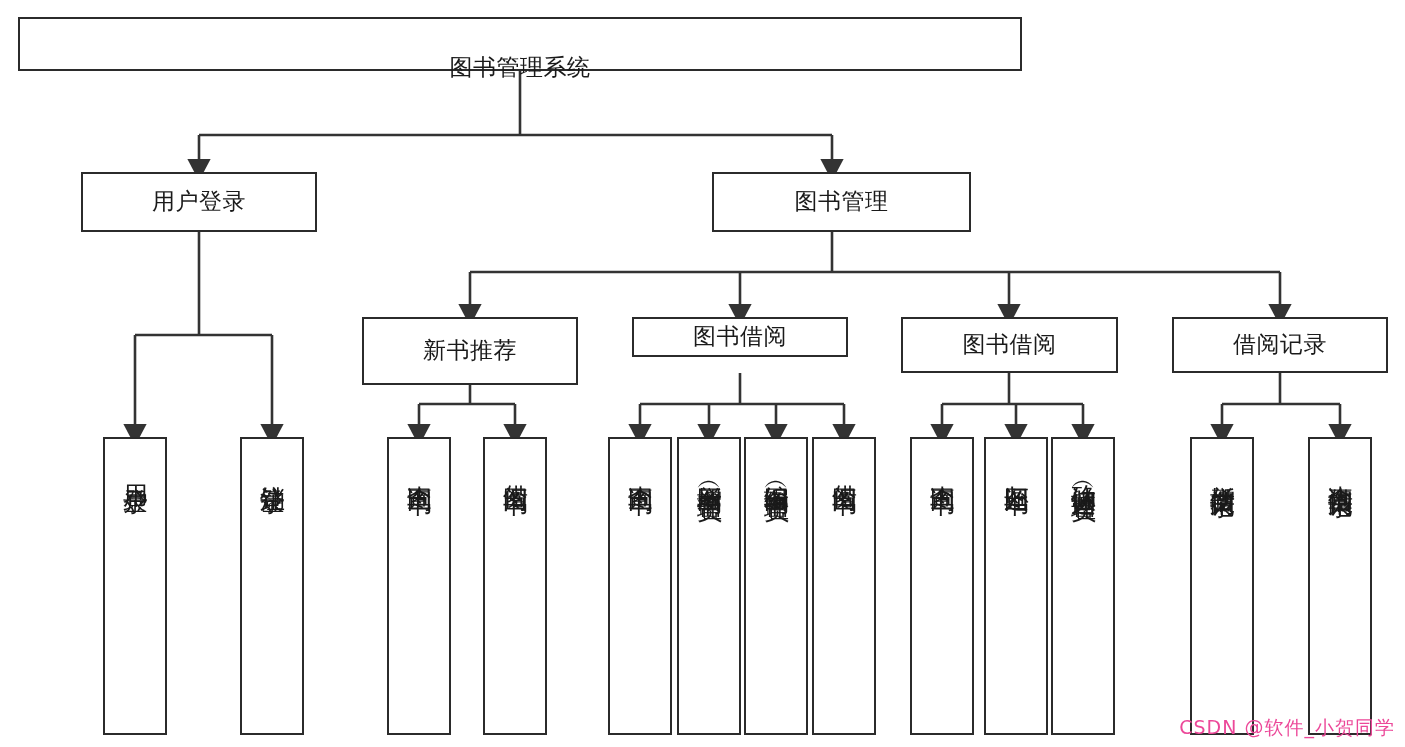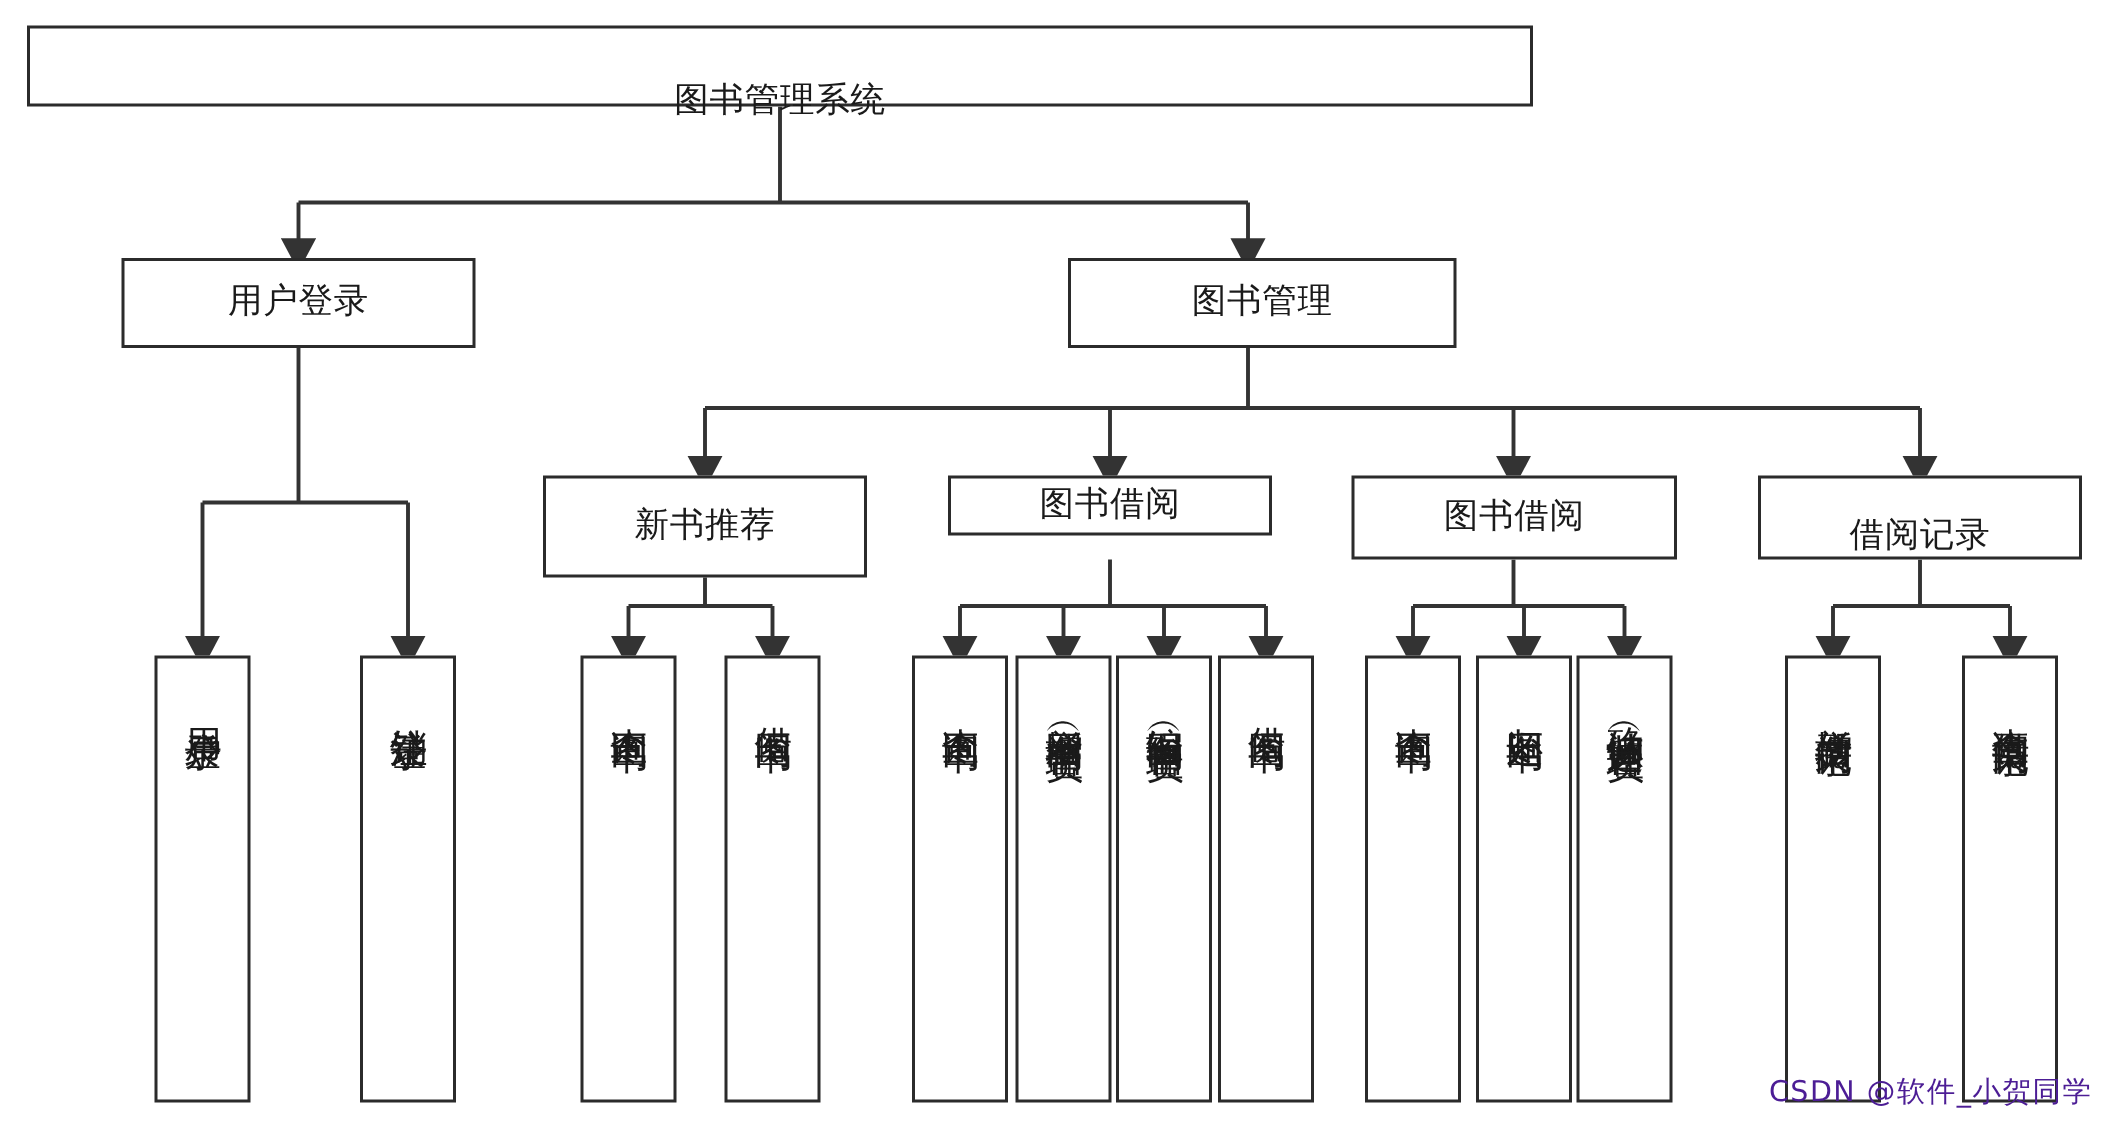--- a/index.html
+++ b/index.html
@@ -60,21 +60,21 @@
     top: 0;
     width: 1405px;
     height: 747px;
     pointer-events: none;
   }
   #watermark {
     position: absolute;
     right: 10px;
     bottom: 6px;
     font-size: 19px;
-    color: #4c1d95;
+    color: #ec4899;
     letter-spacing: 1px;
     white-space: nowrap;
   }
 </style>
 </head>
 <body>
 
 <div id="diagram-root">
 
   <svg id="connectors" viewBox="0 0 1405 747" xmlns="http://www.w3.org/2000/svg">
@@ -140,21 +140,21 @@
 
   <div class="node horizontal" style="left:362px; top:317px; width:216px; height:68px;">
     <span class="node-label">新书推荐</span>
   </div>
   <div class="node horizontal" style="left:632px; top:317px; width:216px; height:40px;">
     <span class="node-label">图书借阅</span>
   </div>
   <div class="node horizontal" style="left:901px; top:317px; width:217px; height:56px;">
     <span class="node-label">图书借阅</span>
   </div>
-  <div class="node horizontal" style="left:1172px; top:317px; width:216px; height:56px;align-items:flex-end;">
+  <div class="node horizontal" style="left:1172px; top:317px; width:216px; height:56px;">
     <span class="node-label">借阅记录</span>
   </div>
 
   <div class="node vertical" style="left:103px; top:437px; width:64px; height:298px;">
     <span class="node-label">用户登录</span>
   </div>
   <div class="node vertical" style="left:240px; top:437px; width:64px; height:298px;">
     <span class="node-label">注销登录</span>
   </div>
   <div class="node vertical" style="left:387px; top:437px; width:64px; height:298px;">

